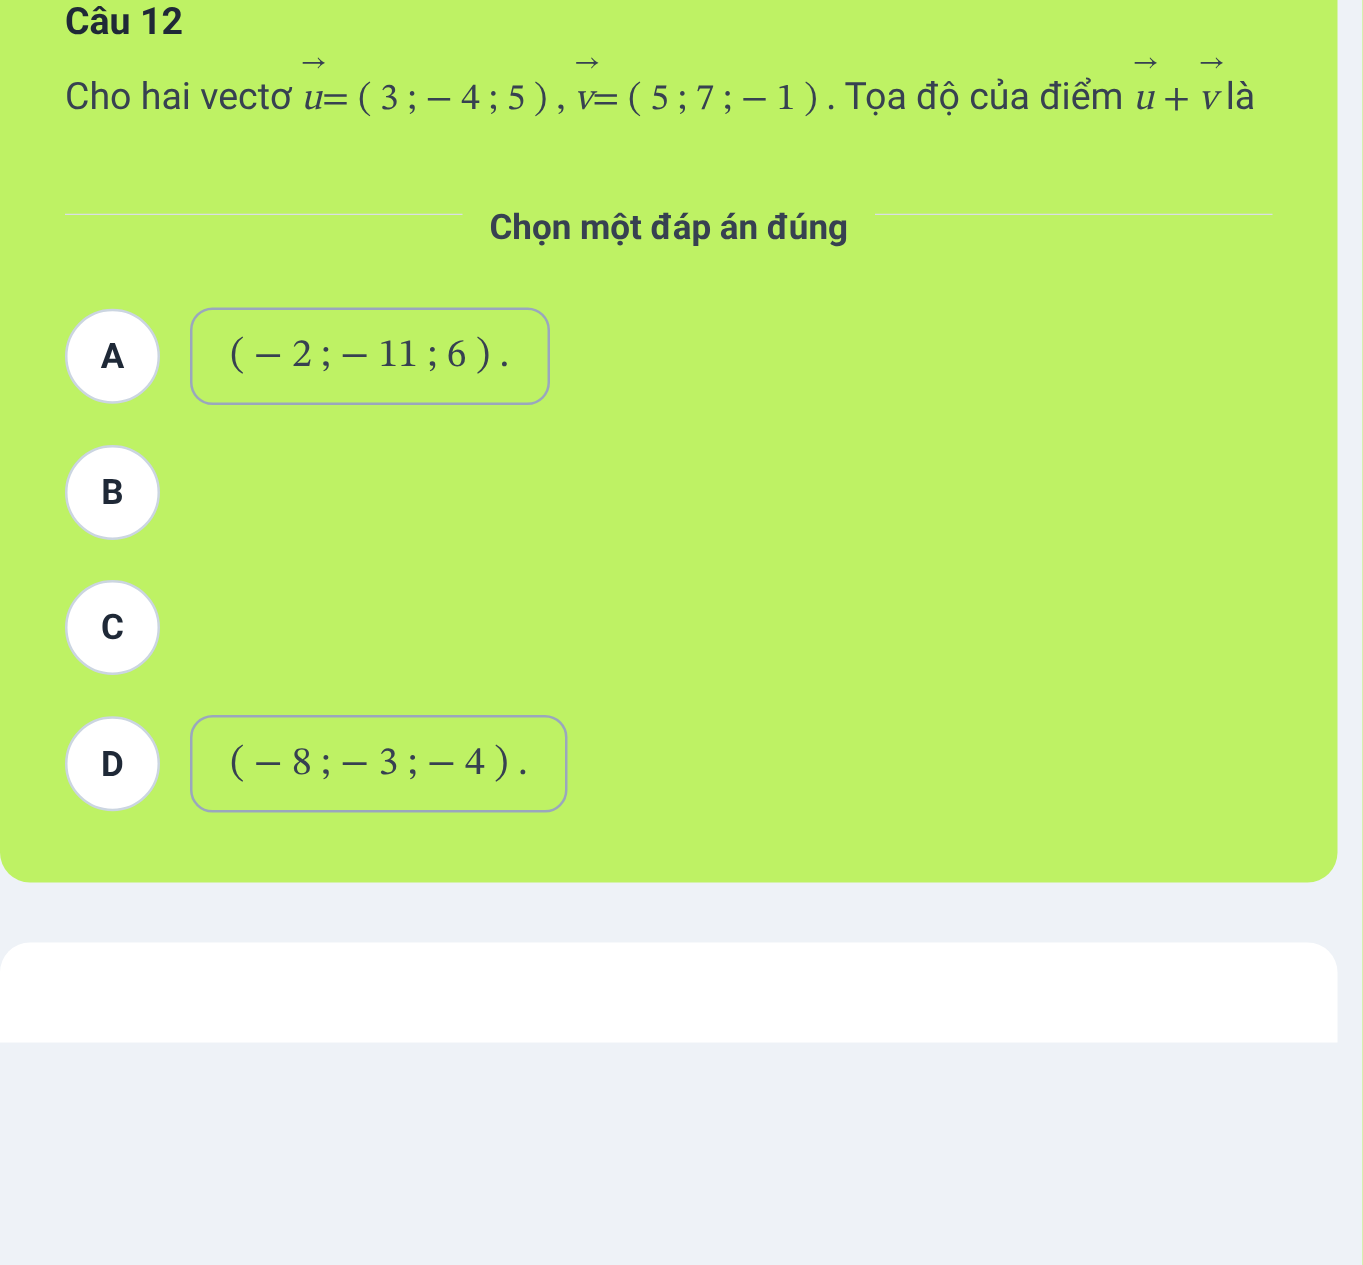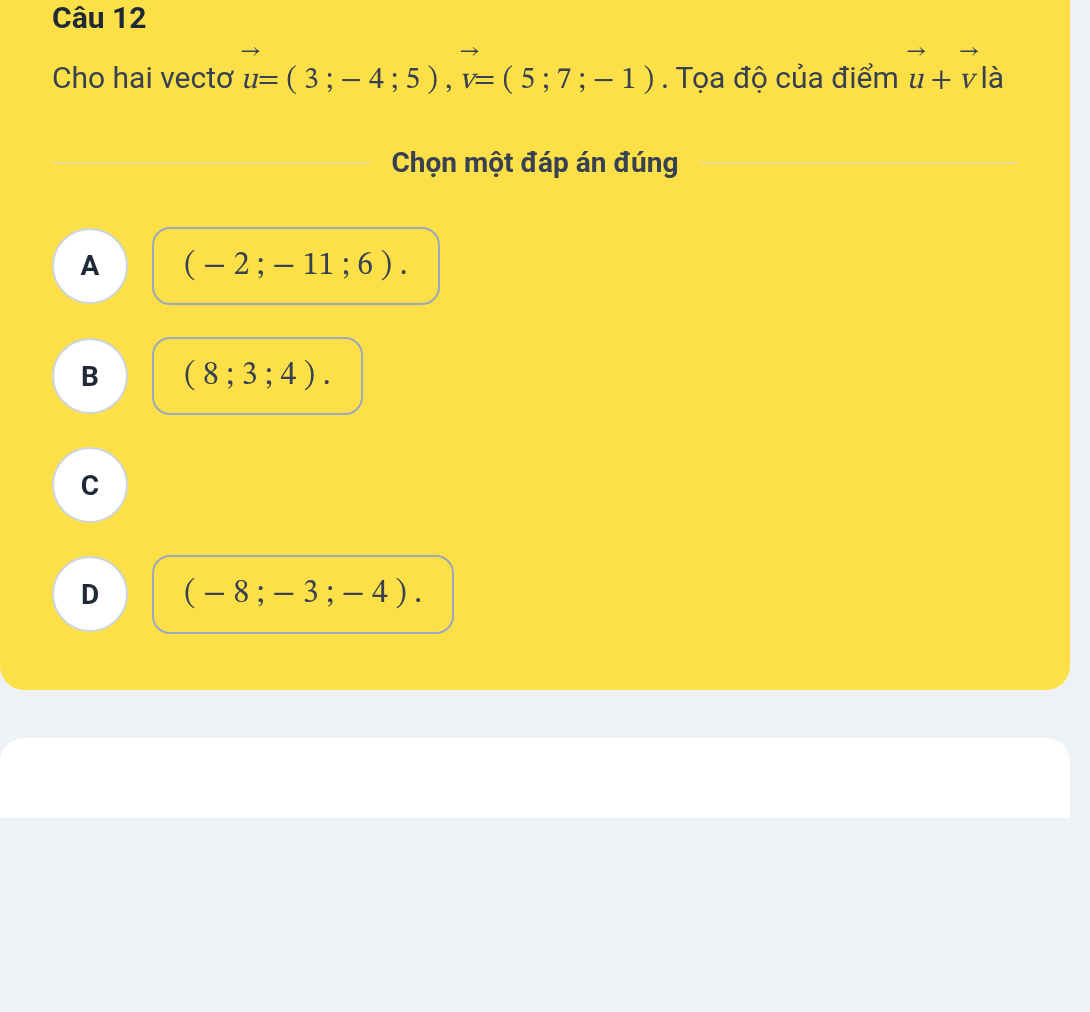--- a/index.html
+++ b/index.html
@@ -10,21 +10,21 @@
 
     body {
       font-family: -apple-system, BlinkMacSystemFont, "Segoe UI", Roboto, Helvetica, Arial, sans-serif;
       background-color: #eef2f7;
       width: 1090px;
       height: 1012px;
       overflow: hidden;
     }
 
     .card {
-      background-color: #fde047;
+      background-color: #bef264;
       border-radius: 0 0 24px 24px;
       padding: 0 52px 56px 52px;
       margin: 0 20px 0 0;
     }
 
     .question-title {
       font-size: 30px;
       font-weight: 700;
       color: #1f2937;
       margin-bottom: 18px;
@@ -73,20 +73,21 @@
       height: 1px;
       background-color: #d9dee5;
     }
 
     .instruction-text {
       font-size: 28px;
       font-weight: 700;
       color: #374151;
       padding: 0 22px;
       white-space: nowrap;
+      margin-top: 19px;
     }
 
     .options {
       display: flex;
       flex-direction: column;
       gap: 32px;
     }
 
     .option-row {
       display: flex;
@@ -165,21 +166,20 @@
 
   <div class="options">
 
     <div class="option-row">
       <div class="option-letter">A</div>
       <div class="option-content">( − 2 ; − 11 ; 6 ) .</div>
     </div>
 
     <div class="option-row">
       <div class="option-letter">B</div>
-      <div class="option-content">( 8 ; 3 ; 4 ) .</div>
     </div>
 
     <div class="option-row">
       <div class="option-letter">C</div>
     </div>
 
     <div class="option-row">
       <div class="option-letter">D</div>
       <div class="option-content">( − 8 ; − 3 ; − 4 ) .</div>
     </div>

